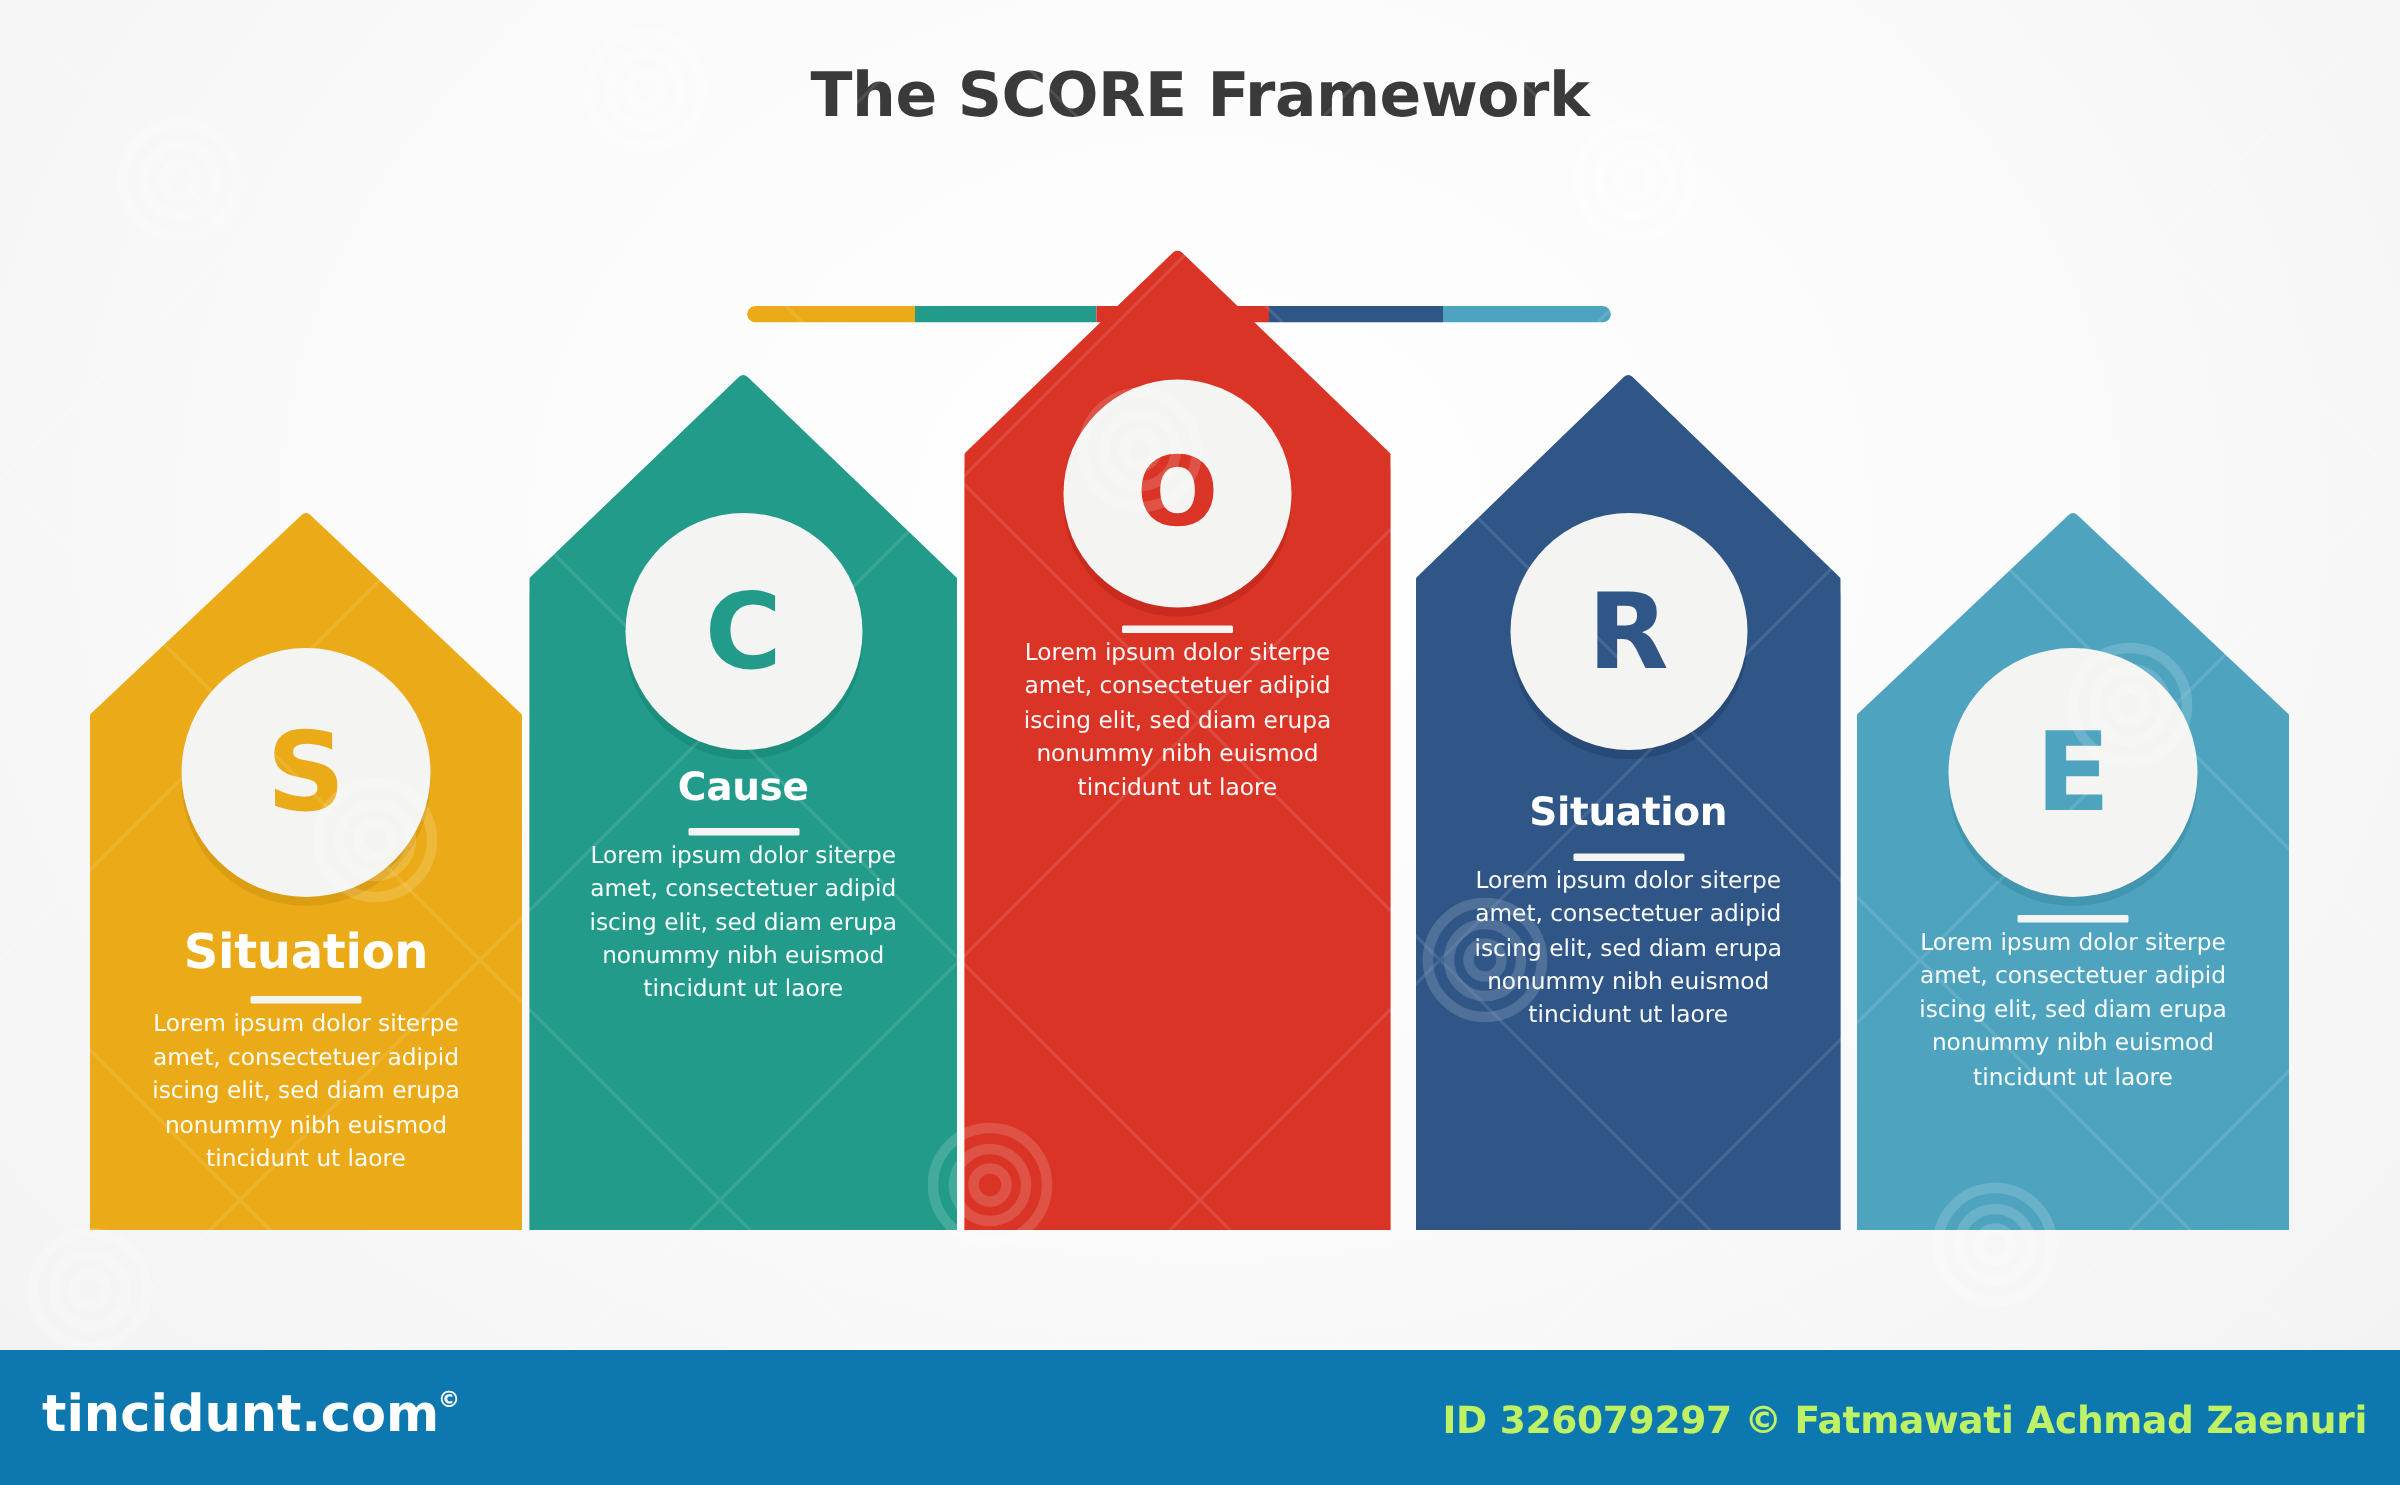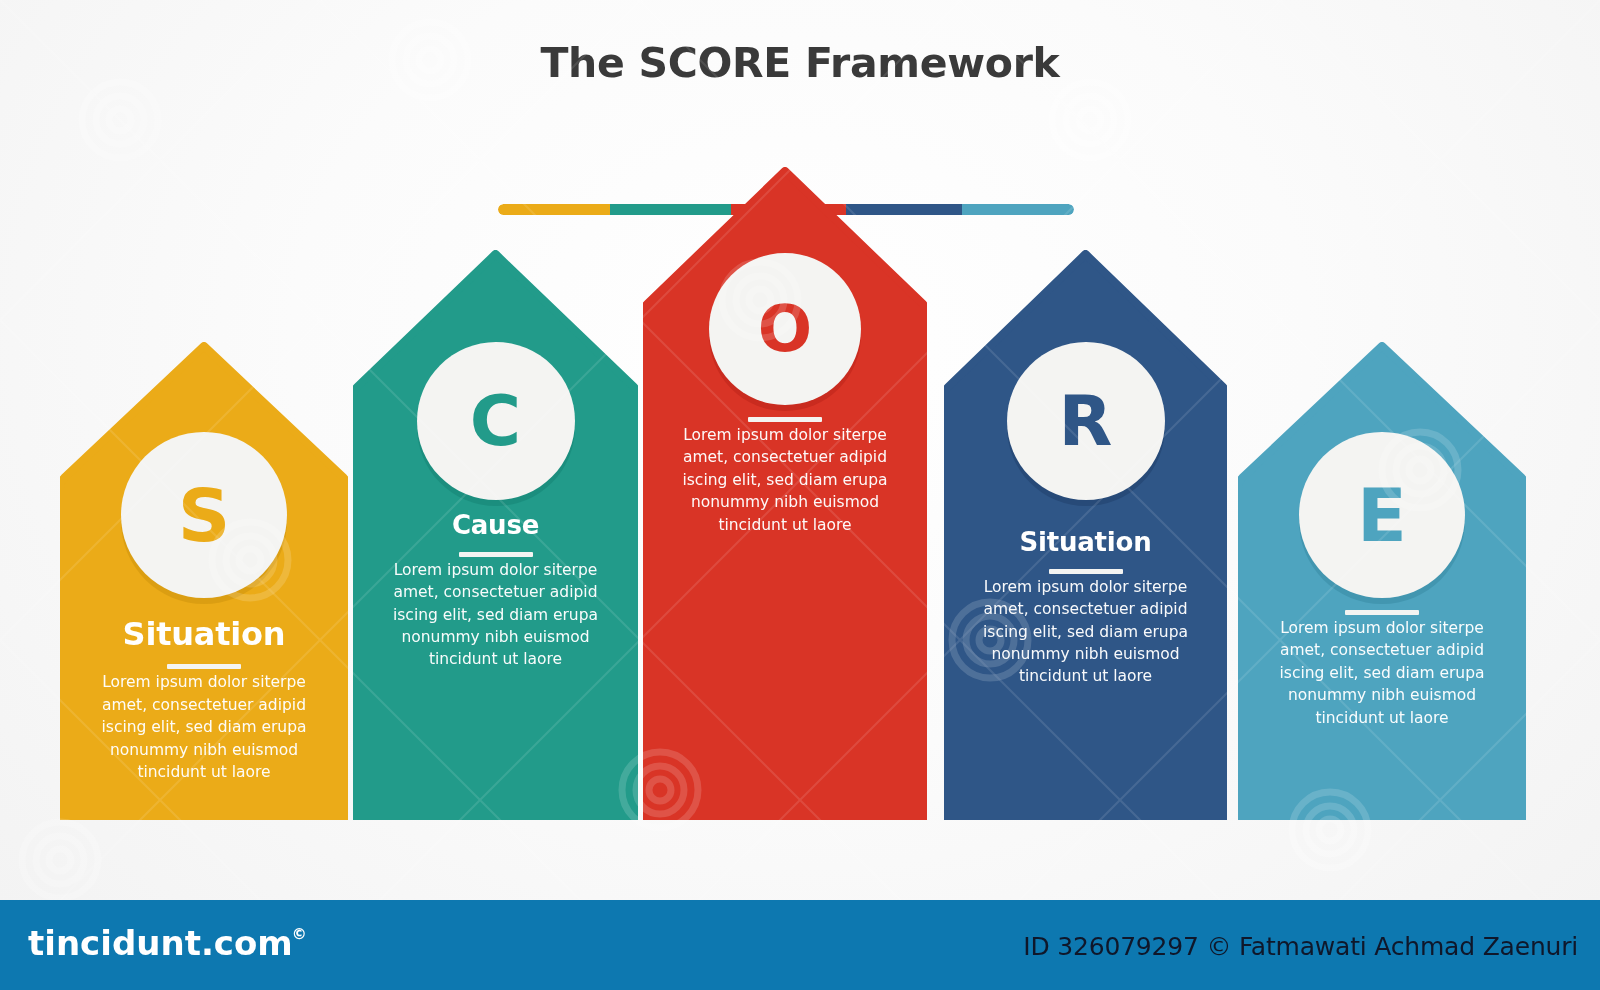--- a/index.html
+++ b/index.html
@@ -173,22 +173,22 @@
     position: relative;
     top: -4px;
     left: -1px;
   }
   #footer-credit {
     position: absolute;
     right: 22px;
     top: 32px;
     font-family: "DejaVu Sans", sans-serif;
     font-size: 25px;
-    font-weight: normal;
-    color: #0f172a;
+    font-weight: bold;
+    color: #bef264;
     letter-spacing: -0.2px;
     white-space: nowrap;
   }
 </style>
 </head>
 <body>
 
 <div id="stage">
 
   <div id="header">

